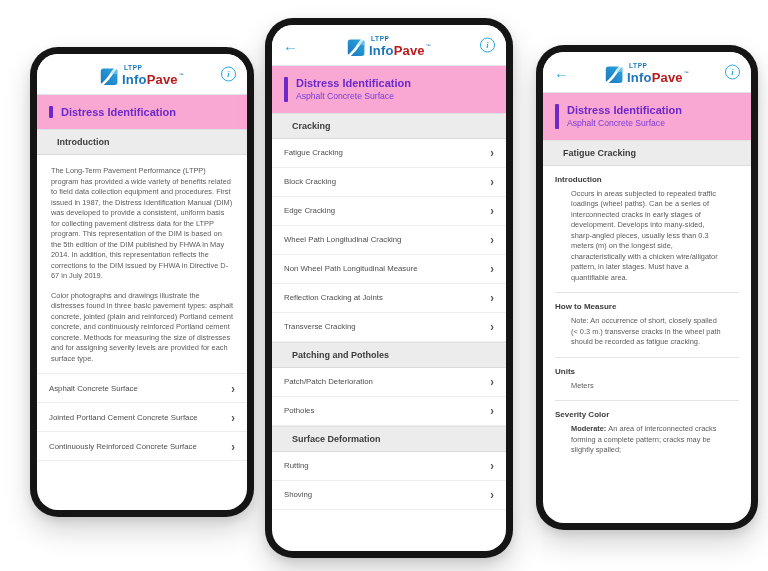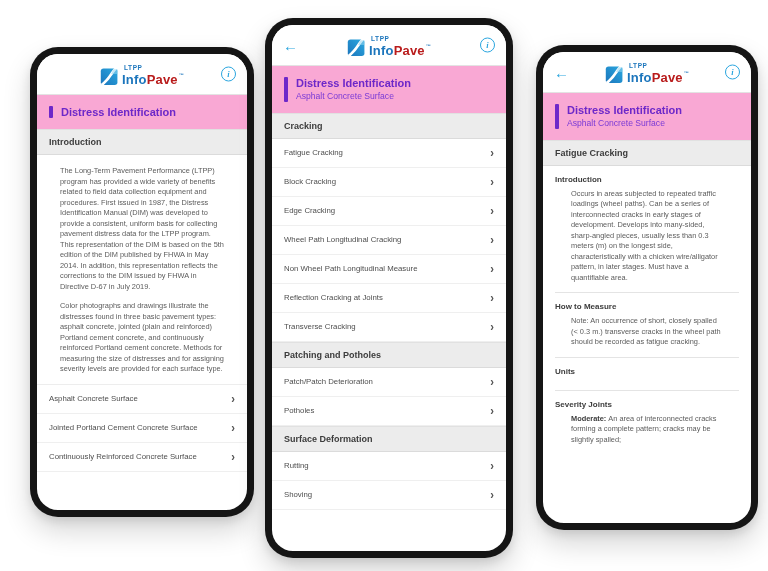--- a/index.html
+++ b/index.html
@@ -52,26 +52,26 @@
   
   .title-block{flex:0 0 auto;display:flex;align-items:stretch;gap:8px;padding:11px 12px;background:#f9a8d4;}
   .title-bar{width:4px;background:#6D28C9;border-radius:1px;flex:0 0 auto;}
   .title-texts{display:flex;flex-direction:column;justify-content:center;}
   .page-title{font-size:11px;font-weight:bold;color:#6D28C9;line-height:1.15;}
   .page-subtitle{font-size:8.6px;color:#7A3BD6;margin-top:3px;line-height:1.1;}
 
   
   .band{
     flex:0 0 auto;background:#ECECEC;border-top:1px solid #E1E1E1;border-bottom:1px solid #DBDBDB;
-    padding:7px 12px;font-size:9px;font-weight:bold;color:#3C3C3C;
+    padding:7px 20px;font-size:9px;font-weight:bold;color:#3C3C3C;
   }
 
   
   .body-text{flex:0 0 auto;padding:11px 12px 9px;font-size:7.4px;color:#5B5B5B;line-height:1.42;}
-  .body-text p{margin:0 11px 9px;}
+  .body-text p{margin:0 2px 9px;}
   .body-text p:last-child{margin-bottom:0;}
 
   
   .list{flex:0 0 auto;}
   .list.top-line{border-top:1px solid #ededed;}
   .row{
     display:flex;align-items:center;justify-content:space-between;
     padding:0 12px;min-height:28px;font-size:7.8px;color:#4E4E4E;
     border-bottom:1px solid #efefef;cursor:pointer;background:#fff;
   }
@@ -273,25 +273,26 @@
 
       <div class="p3-block">
         <div class="p3-head">How to Measure</div>
         <p>Note: An occurrence of short, closely spalled (&lt; 0.3 m.) transverse cracks in the wheel path should be recorded as fatigue cracking.</p>
       </div>
 
       <div class="p3-divider"></div>
 
       <div class="p3-block">
         <div class="p3-head">Units</div>
+        <p>Meters</p>
       </div>
 
       <div class="p3-divider"></div>
 
       <div class="p3-block">
-        <div class="p3-head">Severity Joints</div>
+        <div class="p3-head">Severity Color</div>
         <p><span class="sev-label">Moderate:</span><span>An area of interconnected cracks forming a complete pattern; cracks may be slightly spalled;</span></p>
       </div>
 
     </div>
   </div>
 
 </div>
 
 </body></html>

